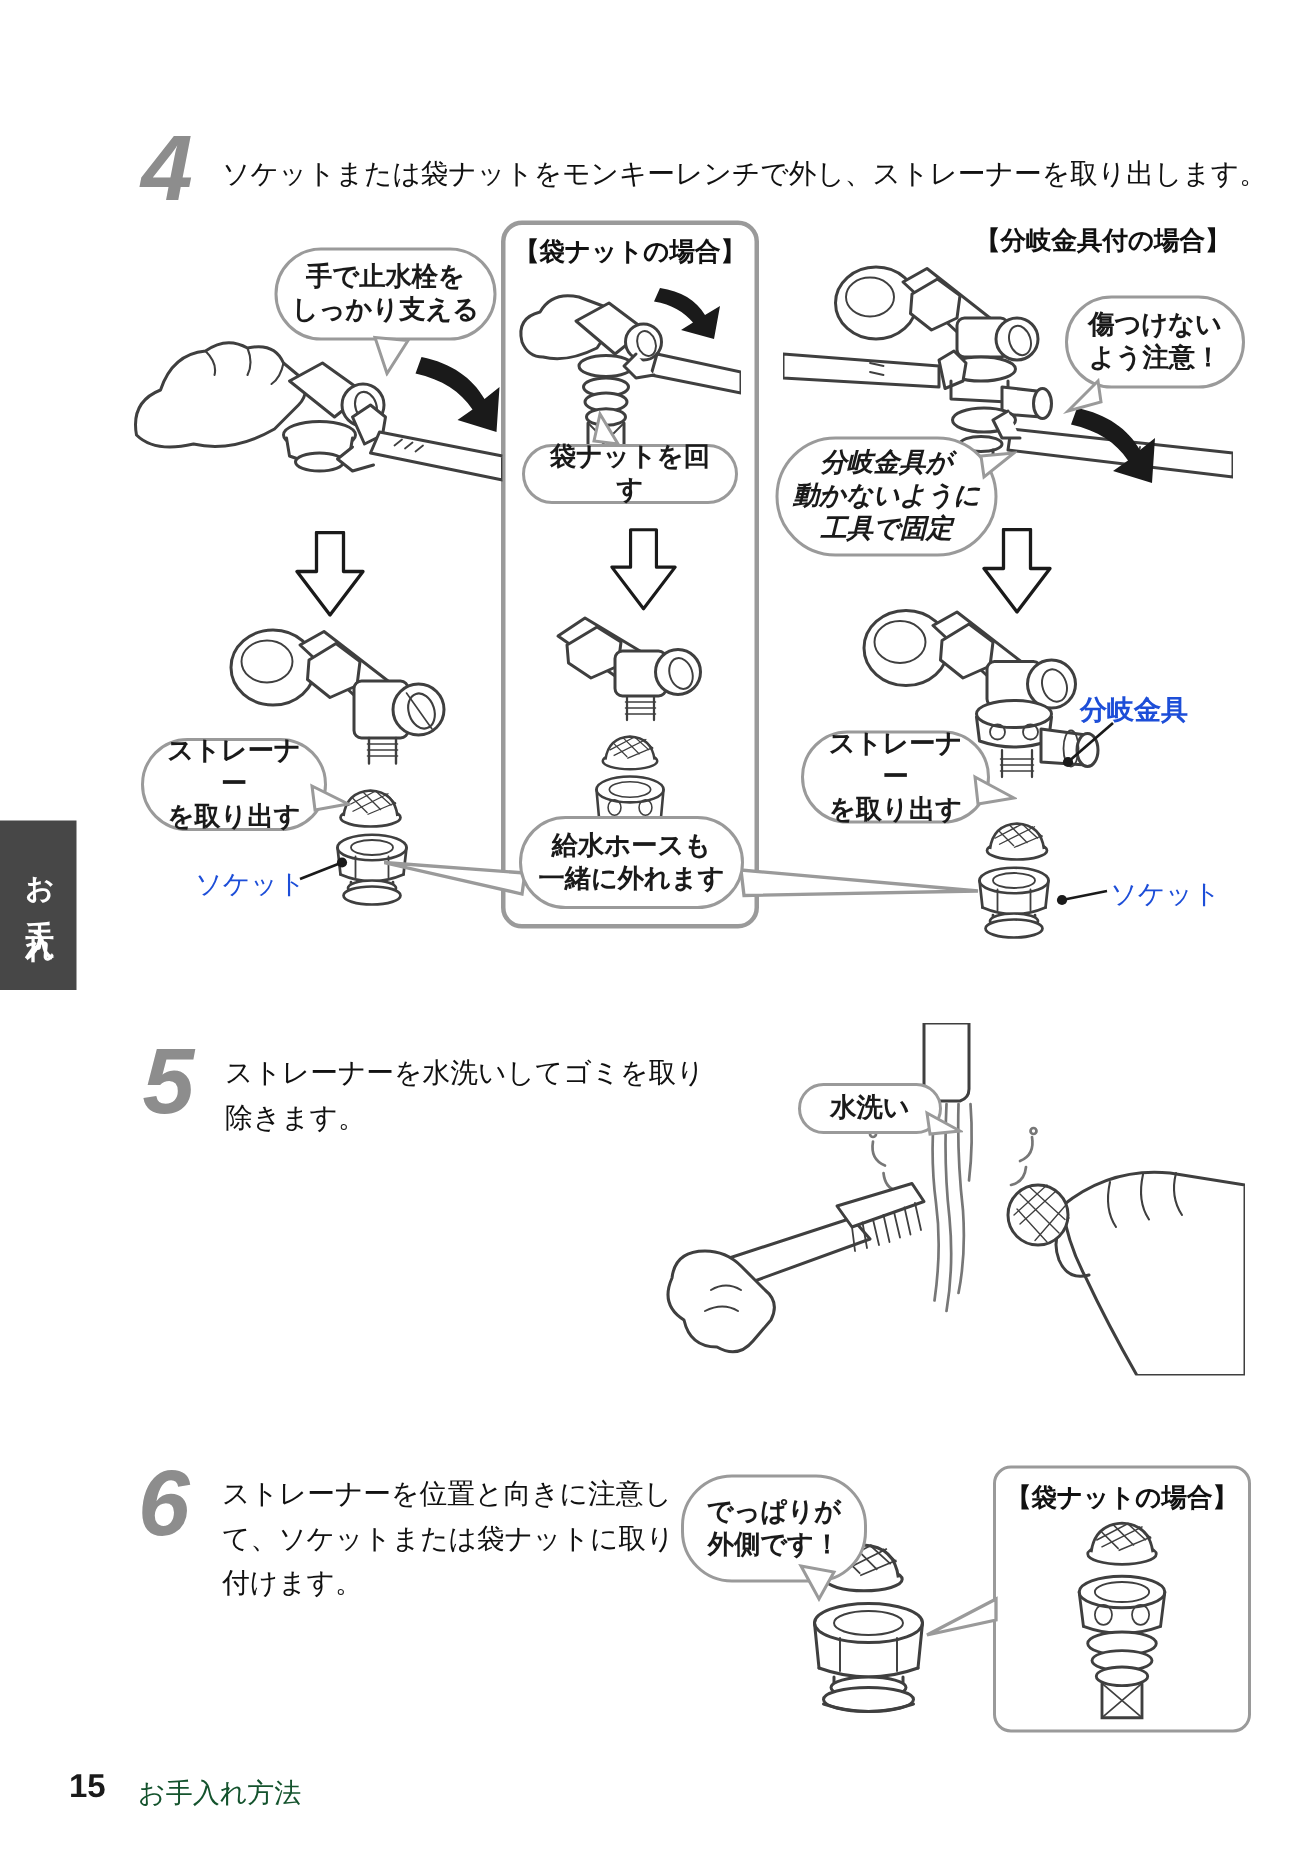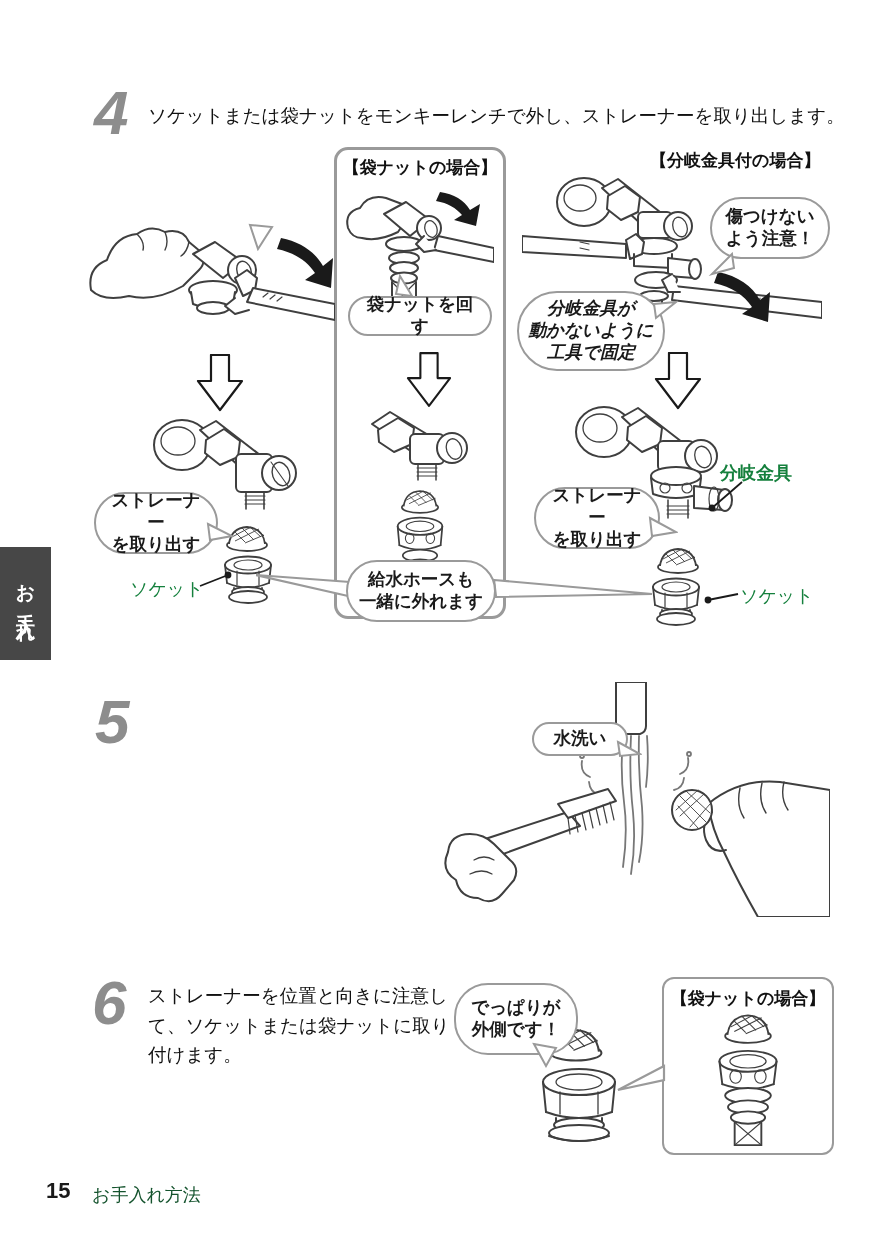--- a/index.html
+++ b/index.html
@@ -21,21 +21,21 @@
     border-radius:34px;display:flex;align-items:center;justify-content:center;
     text-align:center;font-size:17.5px;font-weight:600;line-height:1.25;
     white-space:pre-line;color:#1a1a1a;z-index:6;box-sizing:border-box;
     padding:2px 8px;
   }
   .case-header{
     position:absolute;font-size:17px;font-weight:bold;color:#111;z-index:4;
     white-space:nowrap;
   }
   .part-label{
-    position:absolute;font-size:18px;color:#15803d;z-index:4;white-space:nowrap;
+    position:absolute;font-size:18px;color:#1d4ed8;z-index:4;white-space:nowrap;
   }
   .case-box{
     position:absolute;background:#fff;border:3px solid #9a9a9a;
     border-radius:14px;box-sizing:border-box;z-index:1;
   }
   .tail{position:absolute;z-index:7;pointer-events:none;}
   .ill{position:absolute;z-index:2;}
   #sidebar-tab{
     position:absolute;left:0;top:547px;width:51px;height:113px;
     background:#474747;color:#fff;display:flex;align-items:center;
@@ -54,20 +54,22 @@
 <div id="page">
 
   <div class="step-num" style="left:94px;top:82px;">4</div>
   <div class="step-text" style="left:148px;top:101px;">ソケットまたは袋ナットをモンキーレンチで外し、ストレーナーを取り出します。</div>
 
   <div class="case-box" style="left:334px;top:147px;width:172px;height:472px;"></div>
   <div class="case-header" style="left:334px;top:156px;width:172px;text-align:center;">【袋ナットの場合】</div>
 
   <div class="case-header" style="left:650px;top:149px;">【分岐金具付の場合】</div>
 
+  <div class="bubble" style="left:183px;top:165px;width:148px;height:62px;">手で止水栓を
+しっかり支える</div>
   <svg class="tail" style="left:246px;top:223px;" width="30" height="28">
       <polygon points="4,2 26,4 12,26" fill="#fff" stroke="#9a9a9a" stroke-width="2"></polygon>
     </svg>
 
   <svg class="ill" style="left:85px;top:198px;" width="250" height="150" viewBox="0 0 250 150">
     <g fill="#fff" stroke="#3f3f3f" stroke-width="2" stroke-linejoin="round" stroke-linecap="round">
       <path d="M6 92 Q2 70 22 62 Q30 38 52 36 Q66 26 80 34 Q98 30 104 44 L116 54 Q122 64 114 72 L98 88 Q70 104 44 98 Q18 104 6 92 Z"></path>
       <path d="M52 36 Q60 44 58 52 M80 34 Q84 44 80 52 M104 44 Q102 54 96 58" fill="none" stroke-width="1.4"></path>
       <path d="M108 56 L130 44 L158 64 L138 80 Z"></path>
       <circle cx="157" cy="72" r="14"></circle>
@@ -194,21 +196,21 @@
       <ellipse cx="36" cy="67" rx="16" ry="6"></ellipse>
       <path d="M24 72 L24 96 L48 96 L48 72" fill="none"></path>
       <path d="M24 72 L48 96 M48 72 L24 96" fill="none" stroke-width="1.2"></path>
     </g>
   </svg>
 
   <svg class="tail" style="left:256px;top:542px;z-index:5;" width="412" height="62">
     <polygon points="94,40 0,33 92,54" fill="#fff" stroke="#9a9a9a" stroke-width="2.2"></polygon>
     <polygon points="238,38 396,52 240,55" fill="#fff" stroke="#9a9a9a" stroke-width="2.2"></polygon>
   </svg>
-  <div class="bubble" style="left:346px;top:560px;width:150px;height:62px;">給水ホースも
+  <div class="bubble" style="left:346px;top:544px;width:150px;height:62px;">給水ホースも
 一緒に外れます</div>
 
   <svg class="ill" style="left:522px;top:162px;" width="300" height="195" viewBox="0 0 300 195">
     <g fill="#fff" stroke="#3f3f3f" stroke-width="2" stroke-linejoin="round" stroke-linecap="round">
       <ellipse cx="62" cy="40" rx="27" ry="24"></ellipse>
       <ellipse cx="58" cy="36" rx="16" ry="13" fill="none" stroke-width="1.3"></ellipse>
       <path d="M80 26 L96 17 L138 50 L120 63 Z"></path>
       <path d="M86 34 L103 24 L118 35 L116 50 L99 58 L85 47 Z"></path>
       <rect x="116" y="50" width="34" height="26" rx="5"></rect>
       <circle cx="156" cy="64" r="14"></circle>
@@ -304,20 +306,22 @@
   <svg class="tail" style="left:698px;top:588px;" width="44" height="20">
     <line x1="40" y1="6" x2="10" y2="12" stroke="#1a1a1a" stroke-width="1.8"></line>
       <circle cx="10" cy="12" r="3.4" fill="#1a1a1a"></circle>
   </svg>
 
   <div id="sidebar-tab">
     <span>お手入れ</span>
   </div>
 
   <div class="step-num" style="left:95px;top:691px;">5</div>
+  <div class="step-text" style="left:150px;top:700px;">ストレーナーを水洗いしてゴミを取り
+除きます。</div>
 
   <svg class="ill" style="left:440px;top:682px;" width="390" height="235" viewBox="0 0 390 235">
     <g fill="#fff" stroke="#3f3f3f" stroke-width="2" stroke-linejoin="round" stroke-linecap="round">
       <path d="M176 0 L206 0 L206 44 Q206 50 200 52 L182 52 Q176 50 176 44 Z"></path>
       <g stroke="#777" stroke-width="1.8" fill="none">
         <path d="M183 54 Q180 90 184 120 Q188 150 183 185"></path>
         <path d="M191 54 Q189 95 193 130 Q196 162 191 192"></path>
         <path d="M199 54 Q198 90 202 125 Q204 155 199 180"></path>
         <path d="M207 54 Q209 80 206 105"></path>
         <path d="M150 95 q-10 -4 -8 -16"></path>

